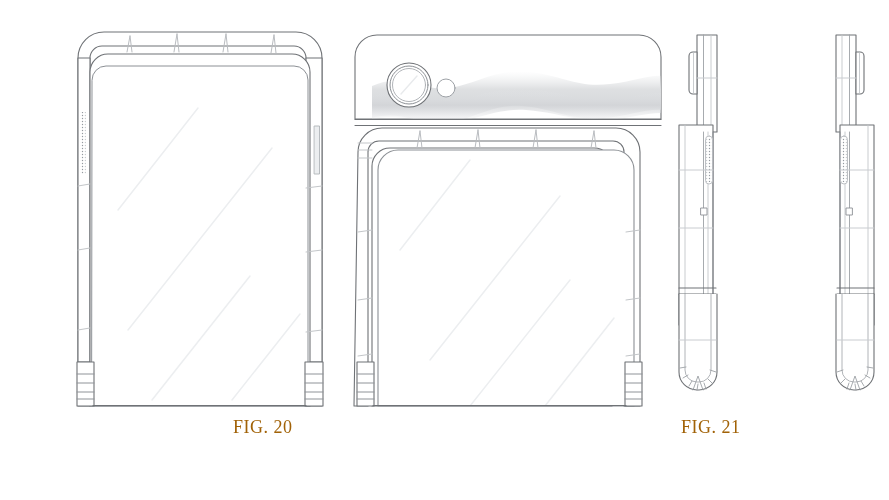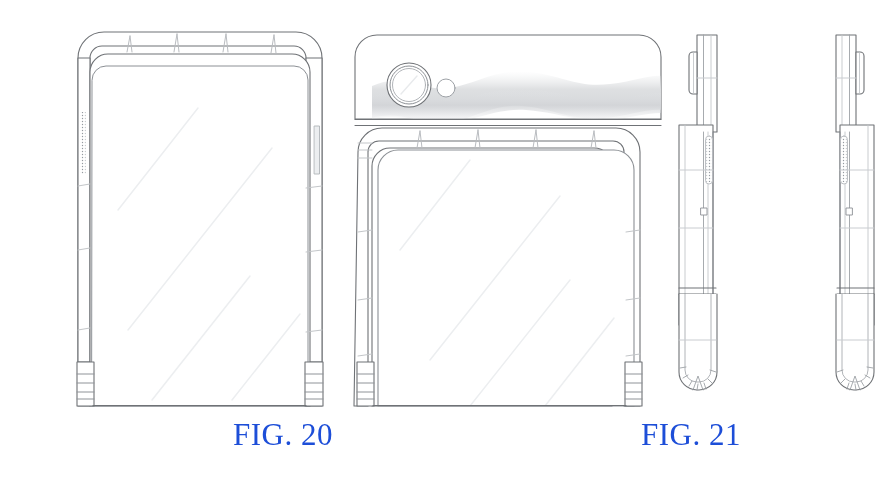--- a/index.html
+++ b/index.html
@@ -17,28 +17,28 @@
   }
   #patent-sheet svg {
     display: block;
     position: absolute;
     top: 0;
     left: 0;
   }
   .fig-caption {
     position: absolute;
     font-family: "Liberation Serif", "DejaVu Serif", serif;
-    font-size: 31px;
+    font-size: 18px;
     letter-spacing: 0.5px;
-    color: #1d4ed8;
+    color: #a16207;
     white-space: nowrap;
     user-select: none;
   }
   #caption-fig20 { left: 233px; top: 417px; }
-  #caption-fig21 { left: 641px; top: 417px; }
+  #caption-fig21 { left: 681px; top: 417px; }
 </style>
 </head>
 <body>
 
 <div id="patent-sheet">
 
   <svg width="889" height="500" viewBox="0 0 889 500">
     <defs>
 
       <pattern id="grille-dots" x="0" y="0" width="3.2" height="3.2" patternUnits="userSpaceOnUse">

